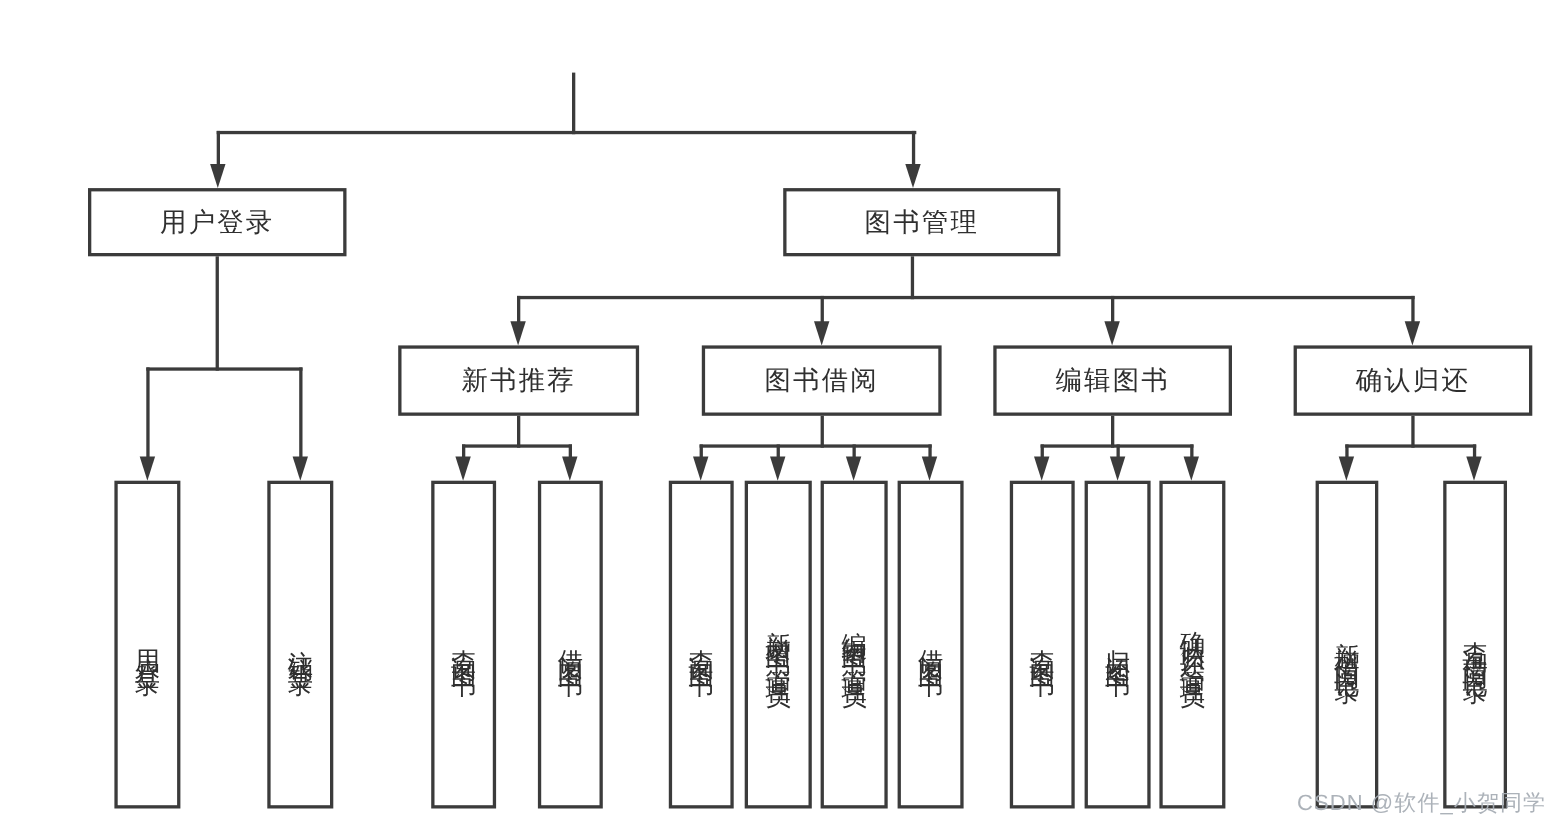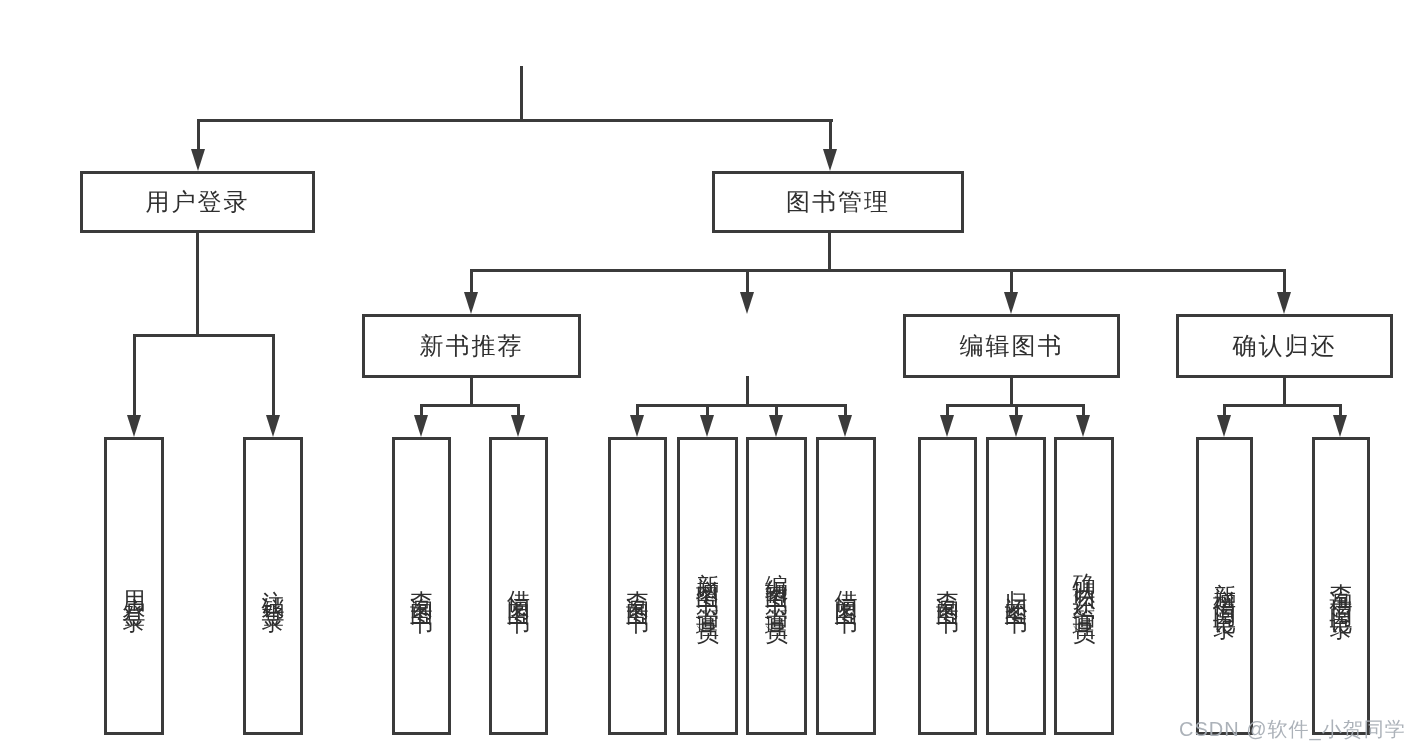--- a/index.html
+++ b/index.html
@@ -40,20 +40,21 @@
 
 <div class="canvas">
 
 
   <div class="node" style="left:80px;top:171px;width:235px;height:62px;">用户登录</div>
 
   <div class="node" style="left:712px;top:171px;width:252px;height:62px;">图书管理</div>
 
   <div class="node" style="left:362px;top:314px;width:219px;height:64px;">新书推荐</div>
 
+  <div class="node" style="left:638px;top:314px;width:218px;height:64px;">图书借阅</div>
 
   <div class="node" style="left:903px;top:314px;width:217px;height:64px;">编辑图书</div>
 
   <div class="node" style="left:1176px;top:314px;width:217px;height:64px;">确认归还</div>
 
   <div class="node leaf" style="left:104px;top:437px;width:60px;height:298px;">用户登录</div>
 
   <div class="node leaf" style="left:243px;top:437px;width:60px;height:298px;">注销登录</div>
 
   <div class="node leaf" style="left:392px;top:437px;width:59px;height:298px;">查询图书</div>

